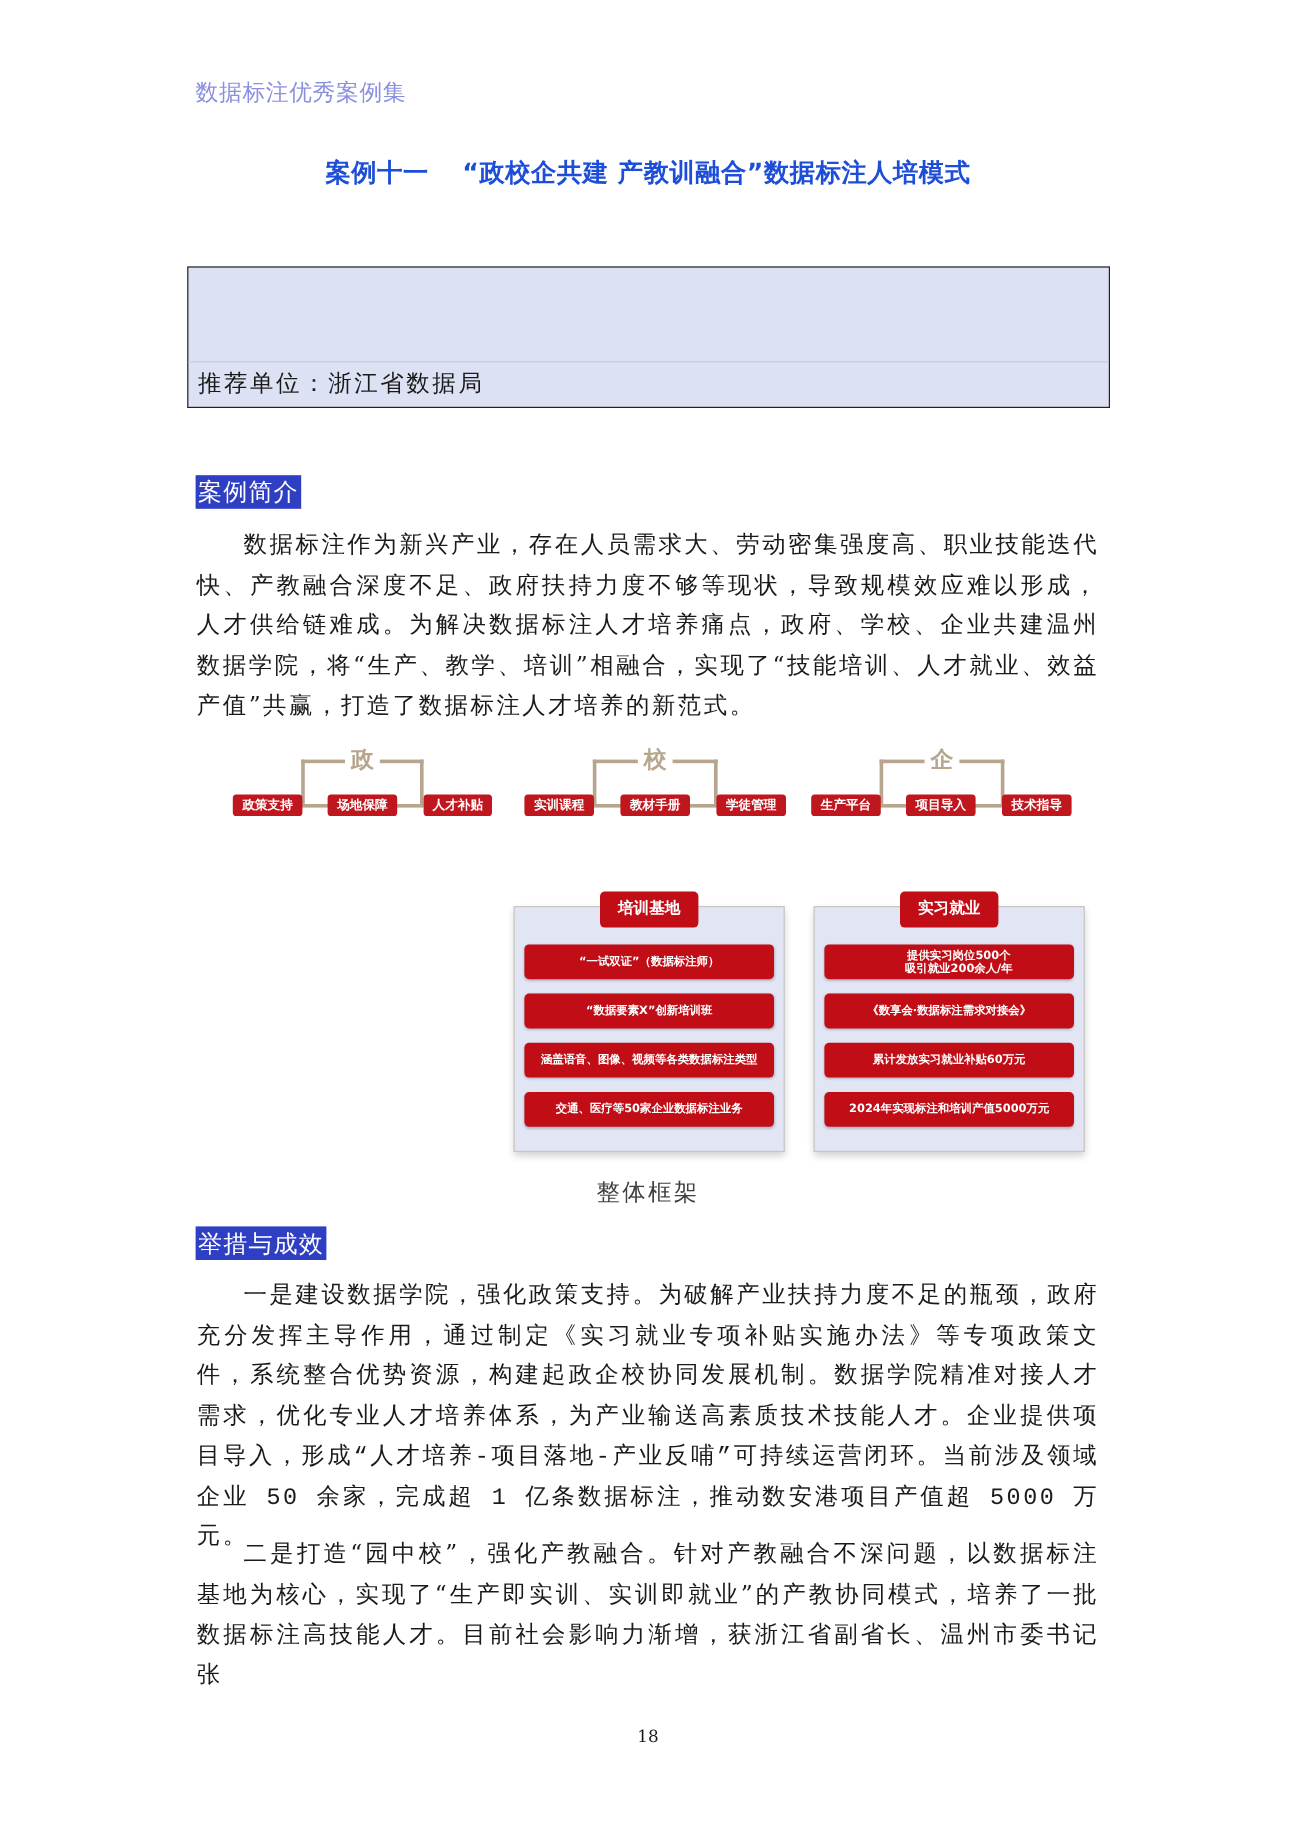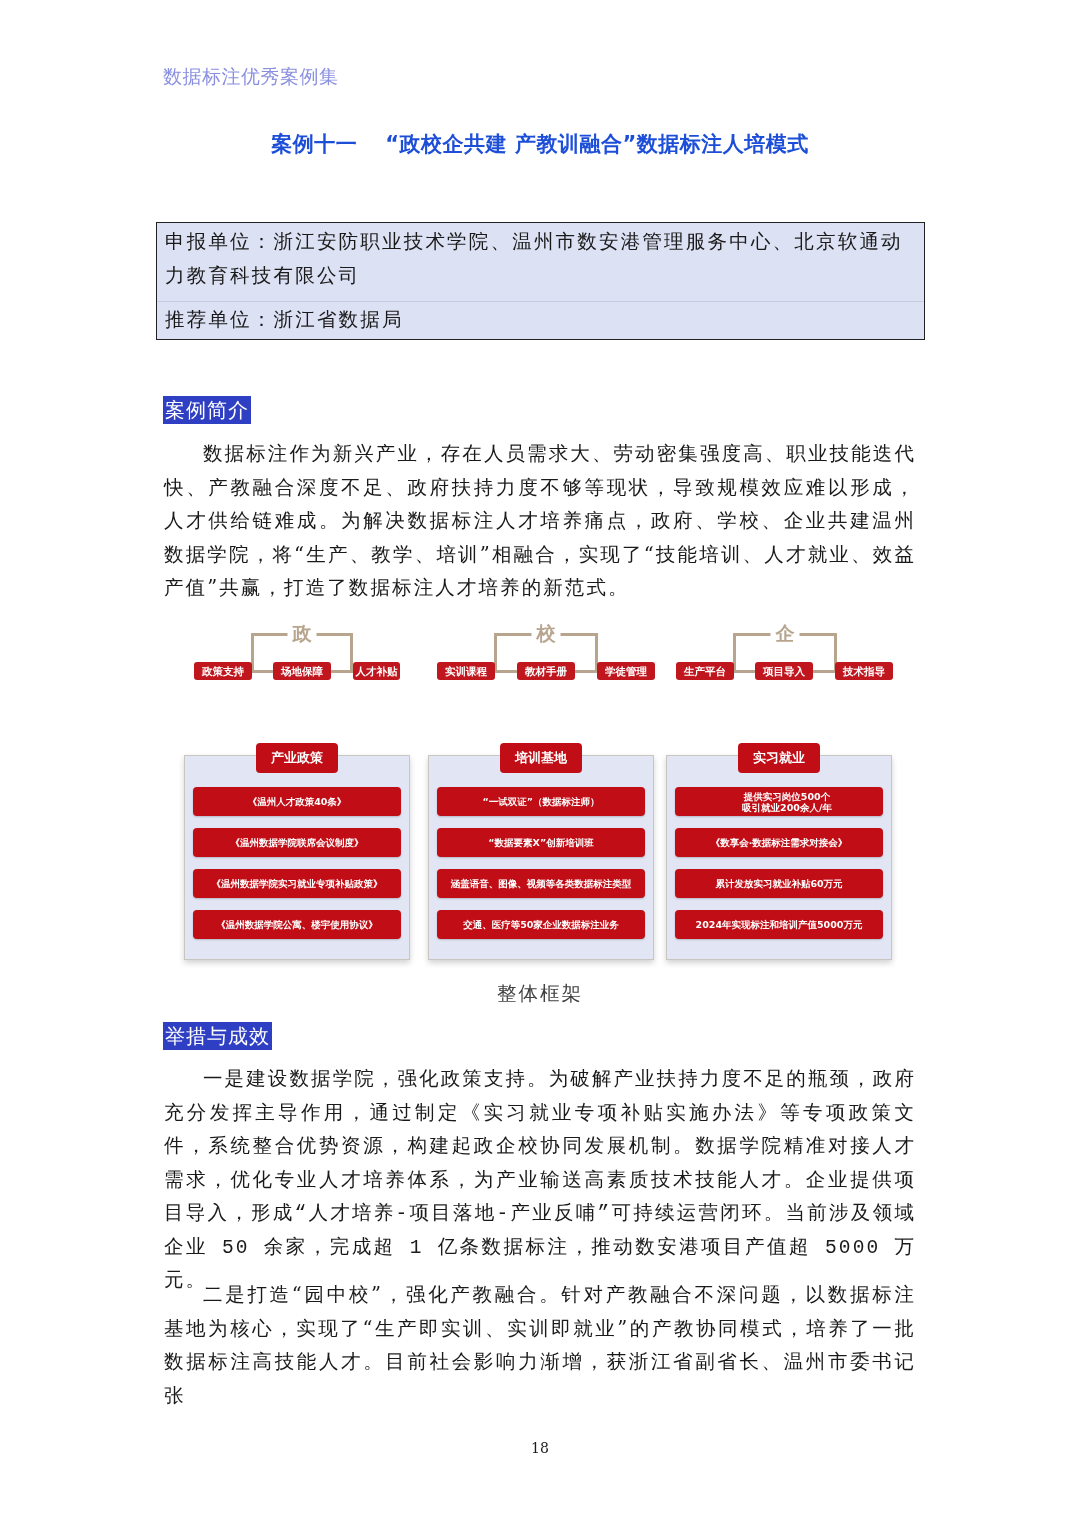--- a/index.html
+++ b/index.html
@@ -43,37 +43,36 @@
 </head>
 <body>
 
 <div class="running-header">数据标注优秀案例集</div>
 
 <div class="case-title">
   <span class="num">案例十一</span><span>“政校企共建 产教训融合”数据标注人培模式</span>
 </div>
 
 <div class="info-box">
-  <div class="row row1"><span>申报单位：</span><span>浙江安防职业技术学院、温州市数安港管理服务中心、北京软通动力教育科技有限公司</span></div>
   <div class="divider"></div>
   <div class="row row2"><span>推荐单位：</span><span>浙江省数据局</span></div>
 </div>
 
 <div class="section-heading" style="top:396px;">案例简介</div>
 <div class="para" style="top:437px;">数据标注作为新兴产业，存在人员需求大、劳动密集强度高、职业技能迭代快、产教融合深度不足、政府扶持力度不够等现状，导致规模效应难以形成，人才供给链难成。为解决数据标注人才培养痛点，政府、学校、企业共建温州数据学院，将“生产、教学、培训”相融合，实现了“技能培训、人才就业、效益产值”共赢，打造了数据标注人才培养的新范式。</div>
 
 <div class="diagram">
 
   <div class="group" style="left:0; width:240px;">
     <div class="bracket" style="left:71px; width:102px;"></div>
     <div class="gtitle" style="left:122px;">政</div>
     <div class="link" style="left:68px; width:105px;"></div>
     <div class="pill" style="left:14px; width:58px;">政策支持</div>
     <div class="pill" style="left:93px; width:58px;">场地保障</div>
-    <div class="pill" style="left:173px; width:47px;">人才补贴</div>
+    <div class="pill" style="left:173px; width:57px;">人才补贴</div>
   </div>
 
   <div class="group" style="left:240px; width:240px;">
     <div class="bracket" style="left:74px; width:104px;"></div>
     <div class="gtitle" style="left:126px;">校</div>
     <div class="link" style="left:74px; width:104px;"></div>
     <div class="pill" style="left:17px; width:58px;">实训课程</div>
     <div class="pill" style="left:97px; width:58px;">教材手册</div>
     <div class="pill" style="left:177px; width:58px;">学徒管理</div>
   </div>
@@ -81,35 +80,28 @@
   <div class="group" style="left:480px; width:240px;">
     <div class="bracket" style="left:73px; width:104px;"></div>
     <div class="gtitle" style="left:125px;">企</div>
     <div class="link" style="left:73px; width:104px;"></div>
     <div class="pill" style="left:16px; width:58px;">生产平台</div>
     <div class="pill" style="left:95px; width:58px;">项目导入</div>
     <div class="pill" style="left:175px; width:58px;">技术指导</div>
   </div>
 
 
-  <div class="pillar" style="left:4px;">
-    <div class="ptitle">产业政策</div>
-    <div class="item i0">《温州人才政策40条》</div>
-    <div class="item i1">《温州数据学院联席会议制度》</div>
-    <div class="item i2">《温州数据学院实习就业专项补贴政策》</div>
-    <div class="item i3">《温州数据学院公寓、楼宇使用协议》</div>
-  </div>
   <div class="pillar" style="left:248px;">
     <div class="ptitle">培训基地</div>
     <div class="item i0">“一试双证”（数据标注师）</div>
     <div class="item i1">“数据要素X”创新培训班</div>
     <div class="item i2">涵盖语音、图像、视频等各类数据标注类型</div>
     <div class="item i3">交通、医疗等50家企业数据标注业务</div>
   </div>
-  <div class="pillar" style="left:486px;">
+  <div class="pillar" style="left:498px;">
     <div class="ptitle">实习就业</div>
     <div class="item i0" style="white-space:pre-line;padding-left:20px;">提供实习岗位500个
 吸引就业200余人/年</div>
     <div class="item i1">《数享会·数据标注需求对接会》</div>
     <div class="item i2">累计发放实习就业补贴60万元</div>
     <div class="item i3">2024年实现标注和培训产值5000万元</div>
   </div>
 </div>
 
 <div class="caption">整体框架</div>

